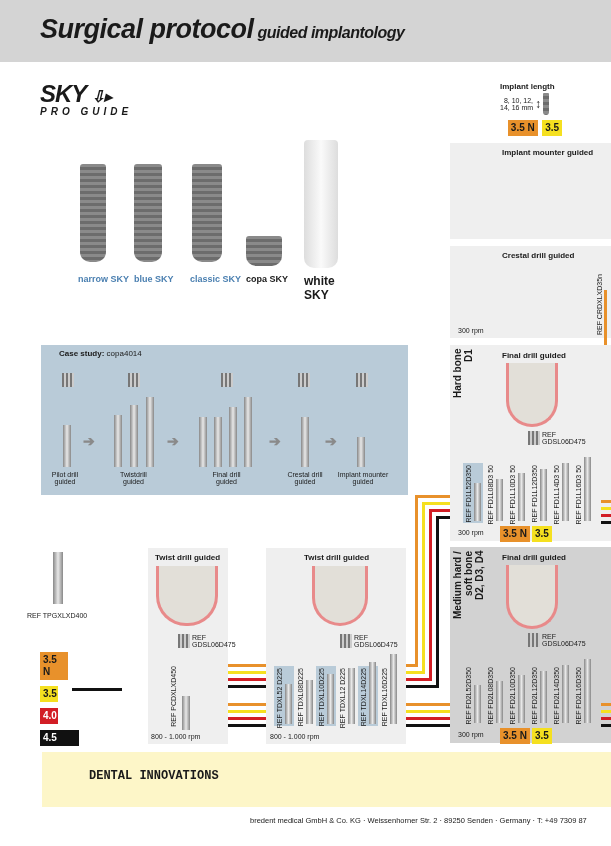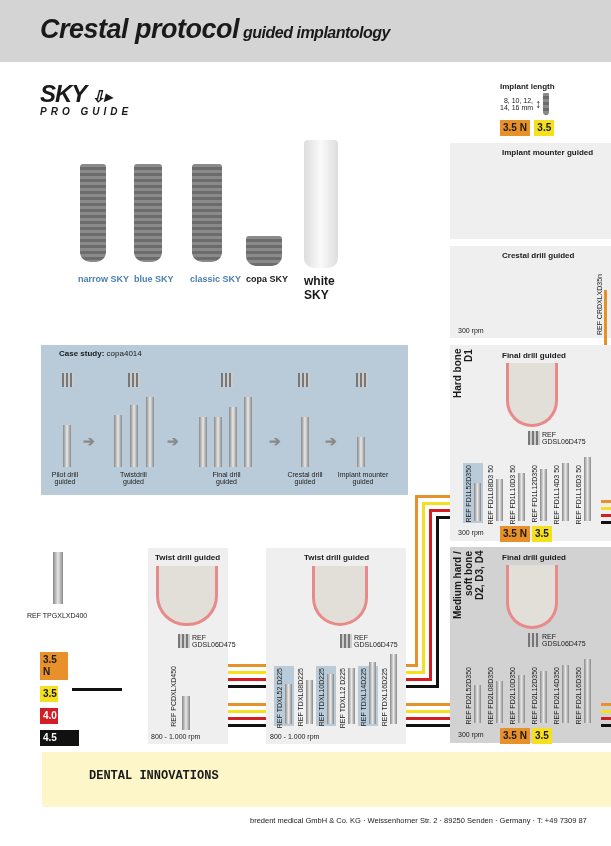--- a/index.html
+++ b/index.html
@@ -32,39 +32,39 @@
   .vline { position: absolute; width: 3px; }
   .c-or { background: #e8912b; } .c-ye { background: #f5e020; } .c-re { background: #d21e25; } .c-bl { background: #111; }
   .footer-band { left: 42px; top: 752px; width: 569px; height: 55px; background: #fdf6c8; }
   .hl { background: #b9cbd8; }
 </style>
 </head>
 <body>
 
 <div class="abs header-band"></div>
 <div class="abs title">
-  <span>Crestal protocol</span><span class="sub">guided implantology</span>
+  <span>Surgical protocol</span><span class="sub">guided implantology</span>
 </div>
 
 <div class="abs logo">
   <div class="sky"><span>SKY</span> <span style="font-size:16px">⇩▸</span></div>
   <div class="pg">PRO GUIDE</div>
 </div>
 
 <div class="abs" style="left:500px;top:82px;width:70px;">
   <div class="ptitle">Implant length</div>
   <div style="display:flex;align-items:center;margin-top:2px;">
     <div class="small" style="text-align:right;">
       <div>8, 10, 12,</div>
       <div>14, 16 mm</div>
     </div>
     <span style="font-size:12px;margin:0 2px;">↕</span>
     <div class="implant" style="width:6px;height:22px;"></div>
   </div>
-  <div style="margin-top:2px;">
+  <div style="margin-top:2px;text-align:center;">
     <span class="badge b-orange">3.5 N</span>
     <span class="badge b-yellow">3.5</span>
   </div>
 </div>
 
 <div class="abs" style="left:78px;top:160px;width:280px;height:145px;">
   <div class="abs implant" style="left:2px;top:4px;width:26px;height:98px;"></div>
   <div class="abs implant" style="left:56px;top:4px;width:28px;height:98px;"></div>
   <div class="abs implant" style="left:114px;top:4px;width:30px;height:98px;"></div>
   <div class="abs implant" style="left:168px;top:76px;width:36px;height:30px;"></div>

